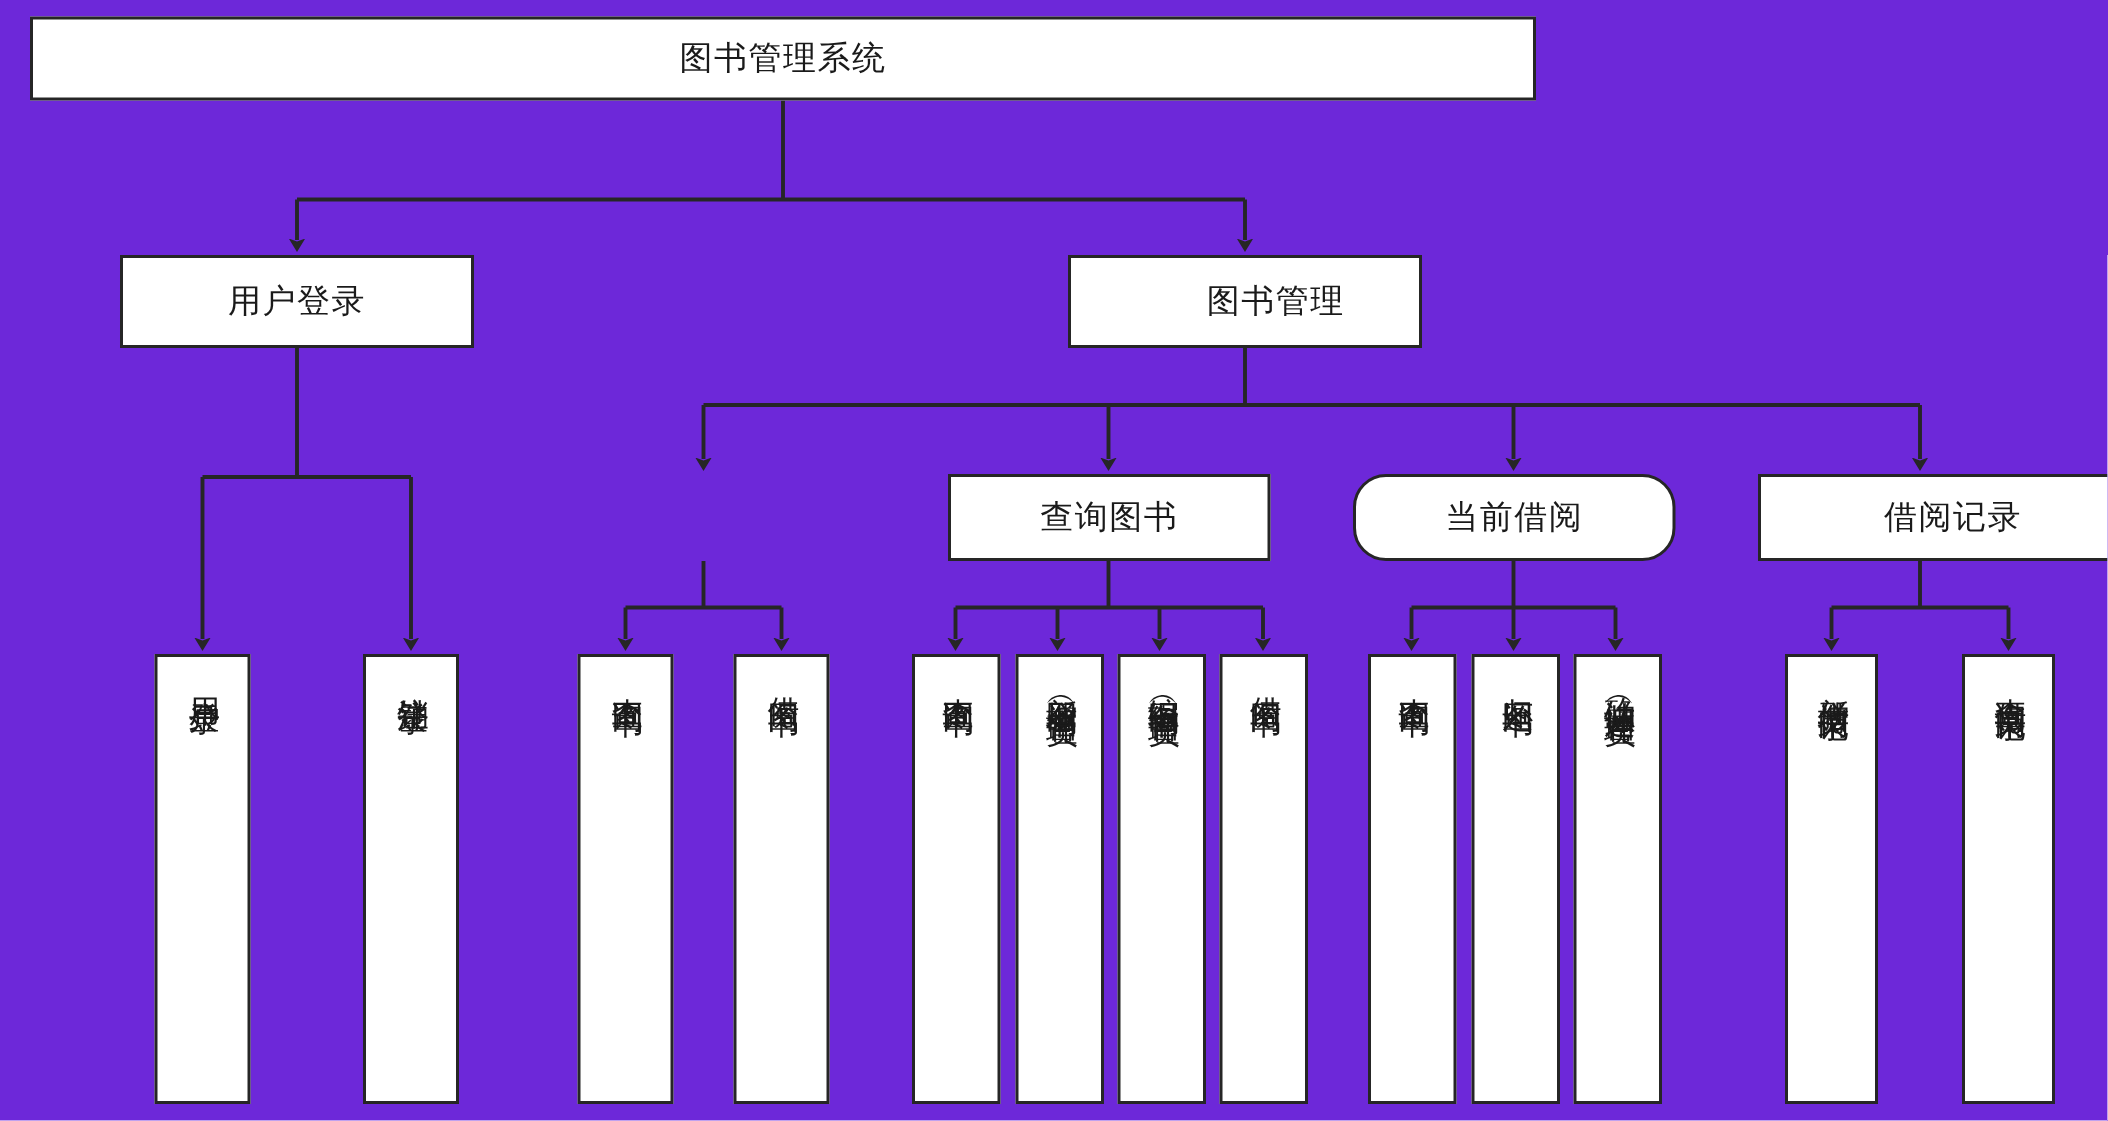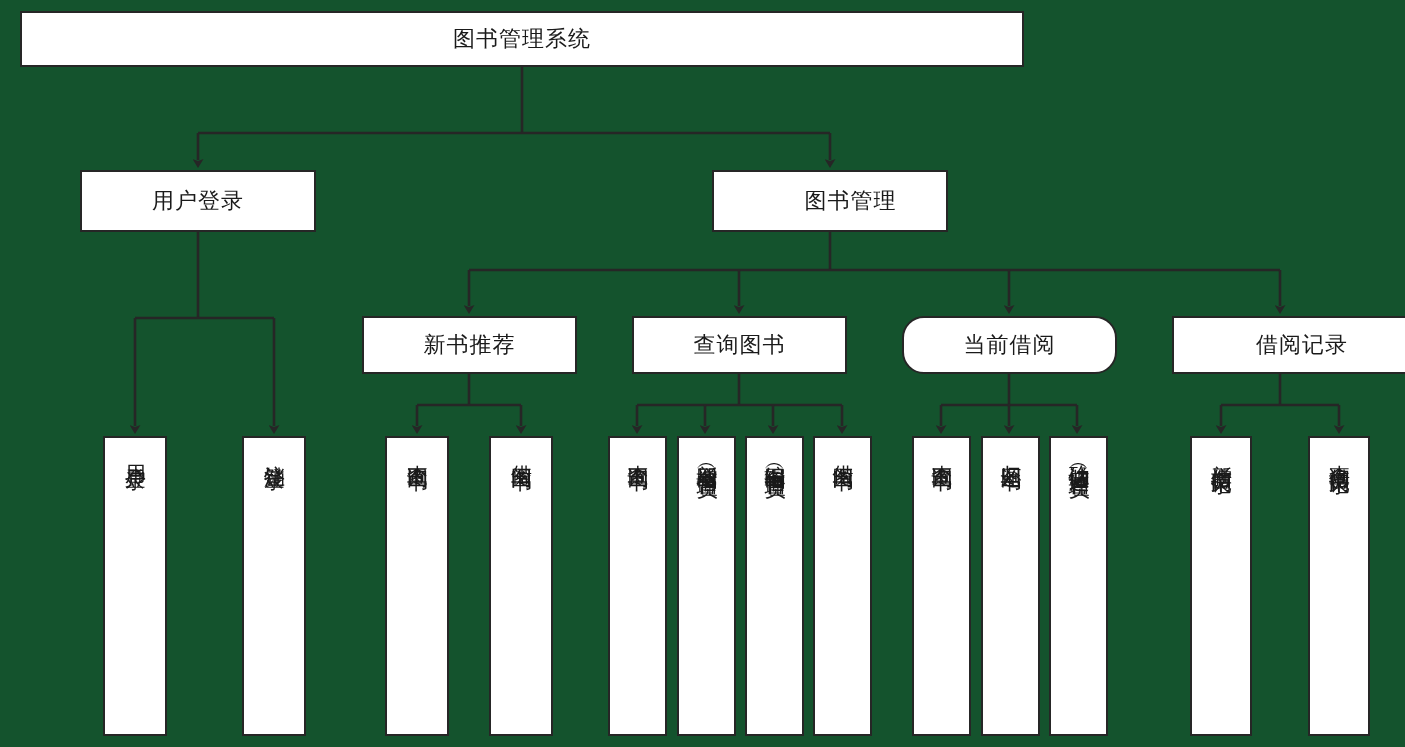--- a/index.html
+++ b/index.html
@@ -8,21 +8,21 @@
     padding: 0;
     background: #ffffff;
   }
   body {
     font-family: "Liberation Sans", "DejaVu Sans", sans-serif;
   }
   #canvas {
     position: relative;
     width: 1405px;
     height: 747px;
-    background: #14532d;
+    background: #6d28d9;
     overflow: hidden;
   }
   #edges {
     position: absolute;
     left: 0;
     top: 0;
     width: 1405px;
     height: 747px;
     pointer-events: none;
   }
@@ -127,23 +127,20 @@
     <span>图书管理系统</span>
   </div>
 
   <div class="node horiz" style="left:80px; top:170px; width:236px; height:62px;">
     <span>用户登录</span>
   </div>
   <div class="node horiz" style="left:712px; top:170px; width:236px; height:62px;padding-left:41px;">
     <span>图书管理</span>
   </div>
 
-  <div class="node horiz" style="left:362px; top:316px; width:215px; height:58px;">
-    <span>新书推荐</span>
-  </div>
   <div class="node horiz" style="left:632px; top:316px; width:215px; height:58px;">
     <span>查询图书</span>
   </div>
   <div class="node horiz" style="left:902px; top:316px; width:215px; height:58px;border-radius:22px;">
     <span>当前借阅</span>
   </div>
   <div class="node horiz" style="left:1172px; top:316px; width:260px; height:58px;">
     <span>借阅记录</span>
   </div>
 

